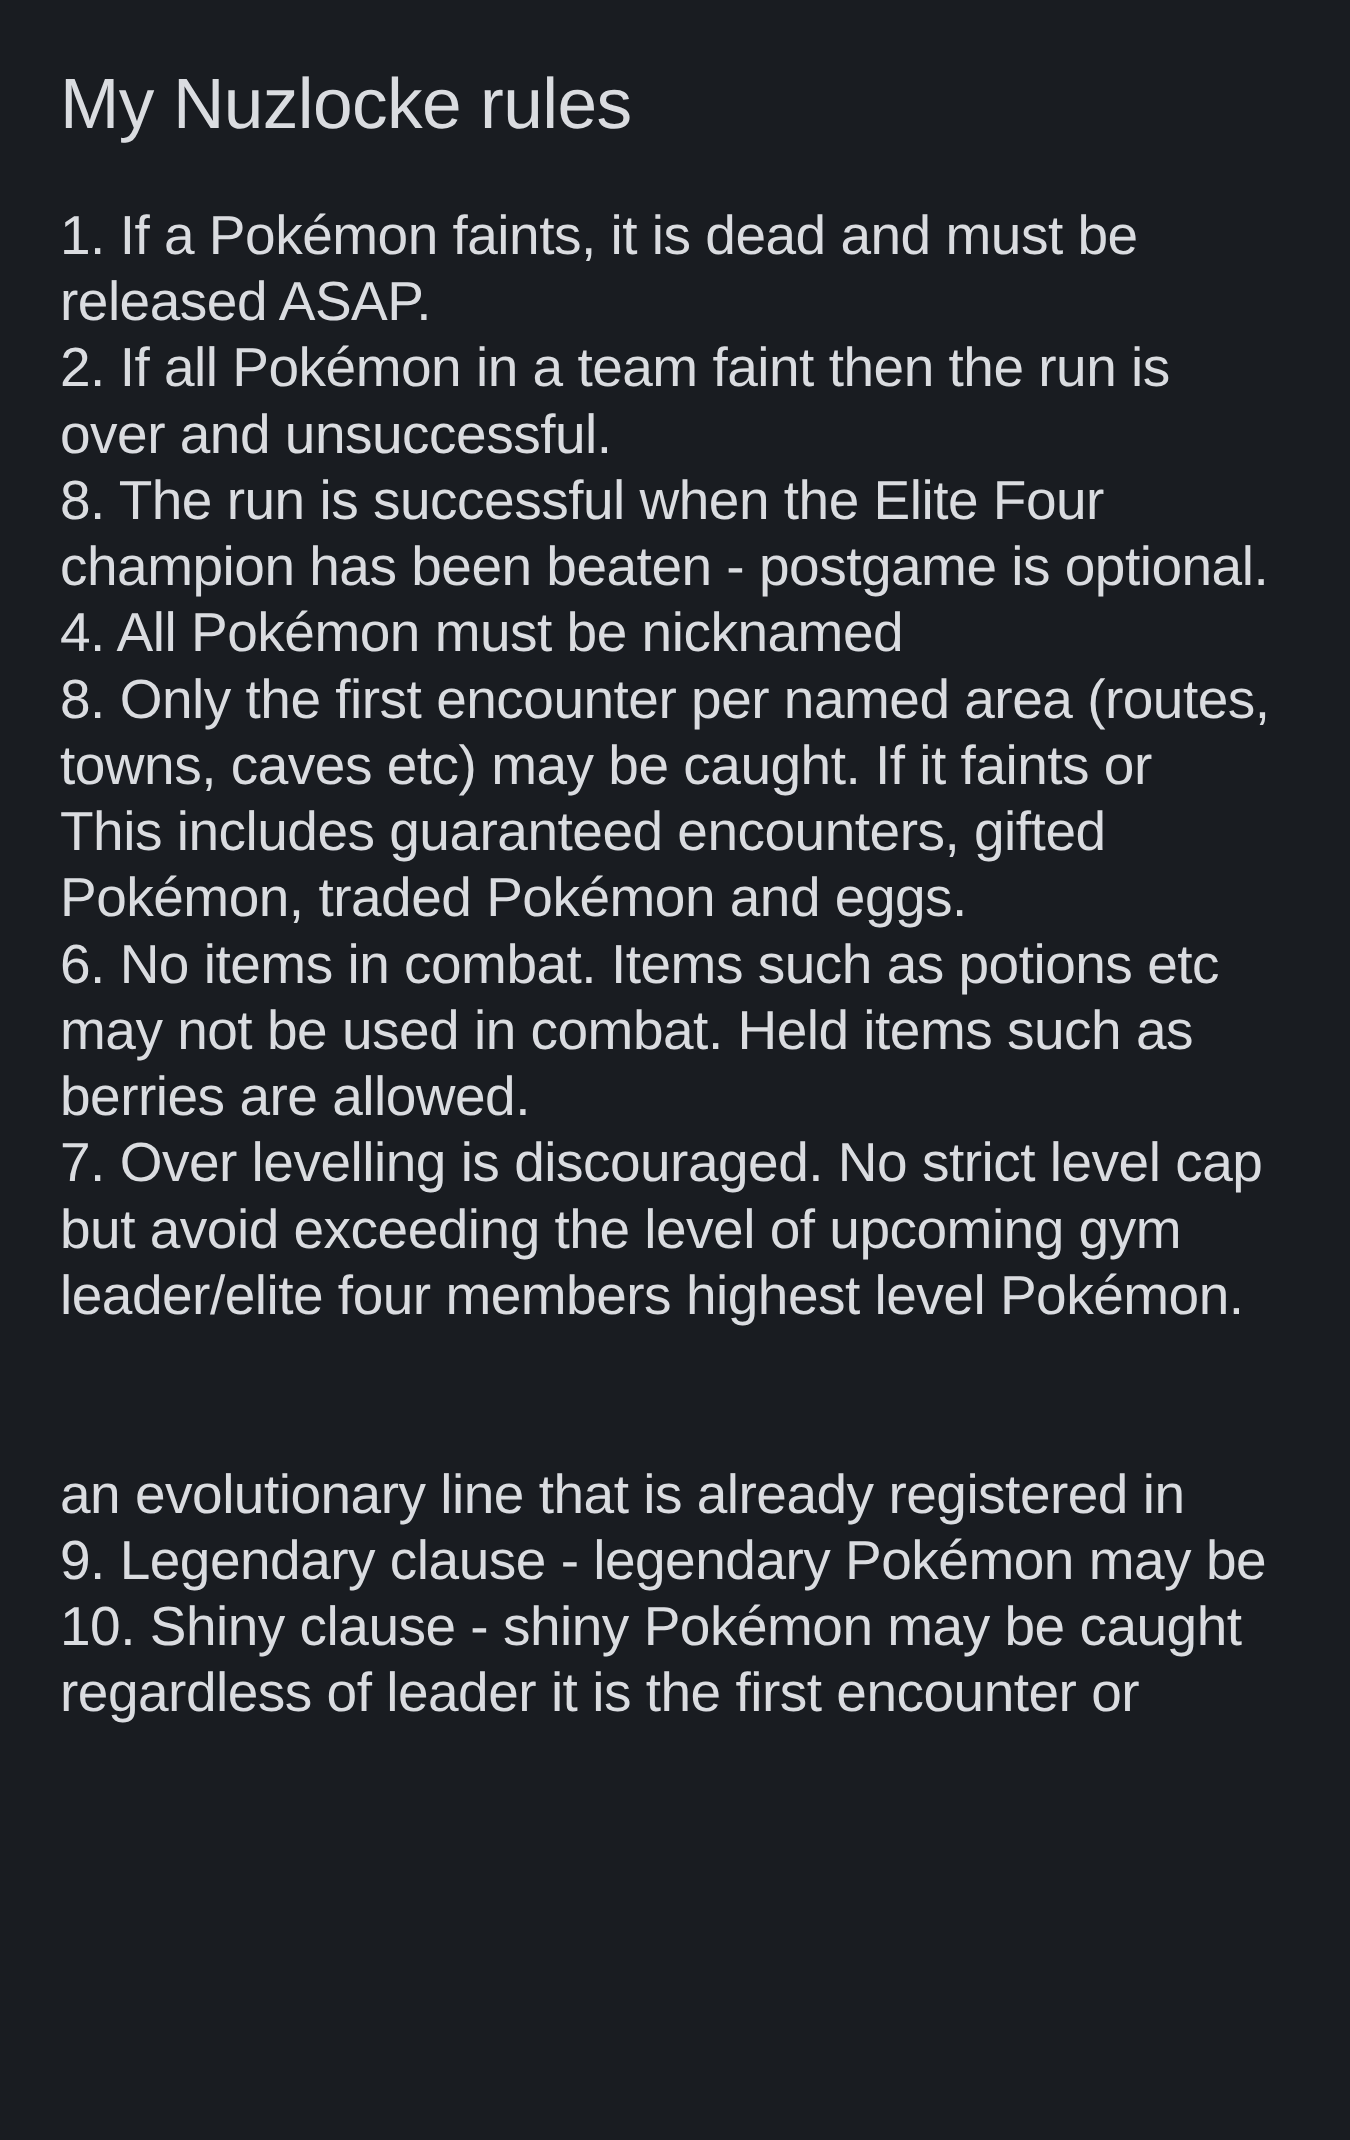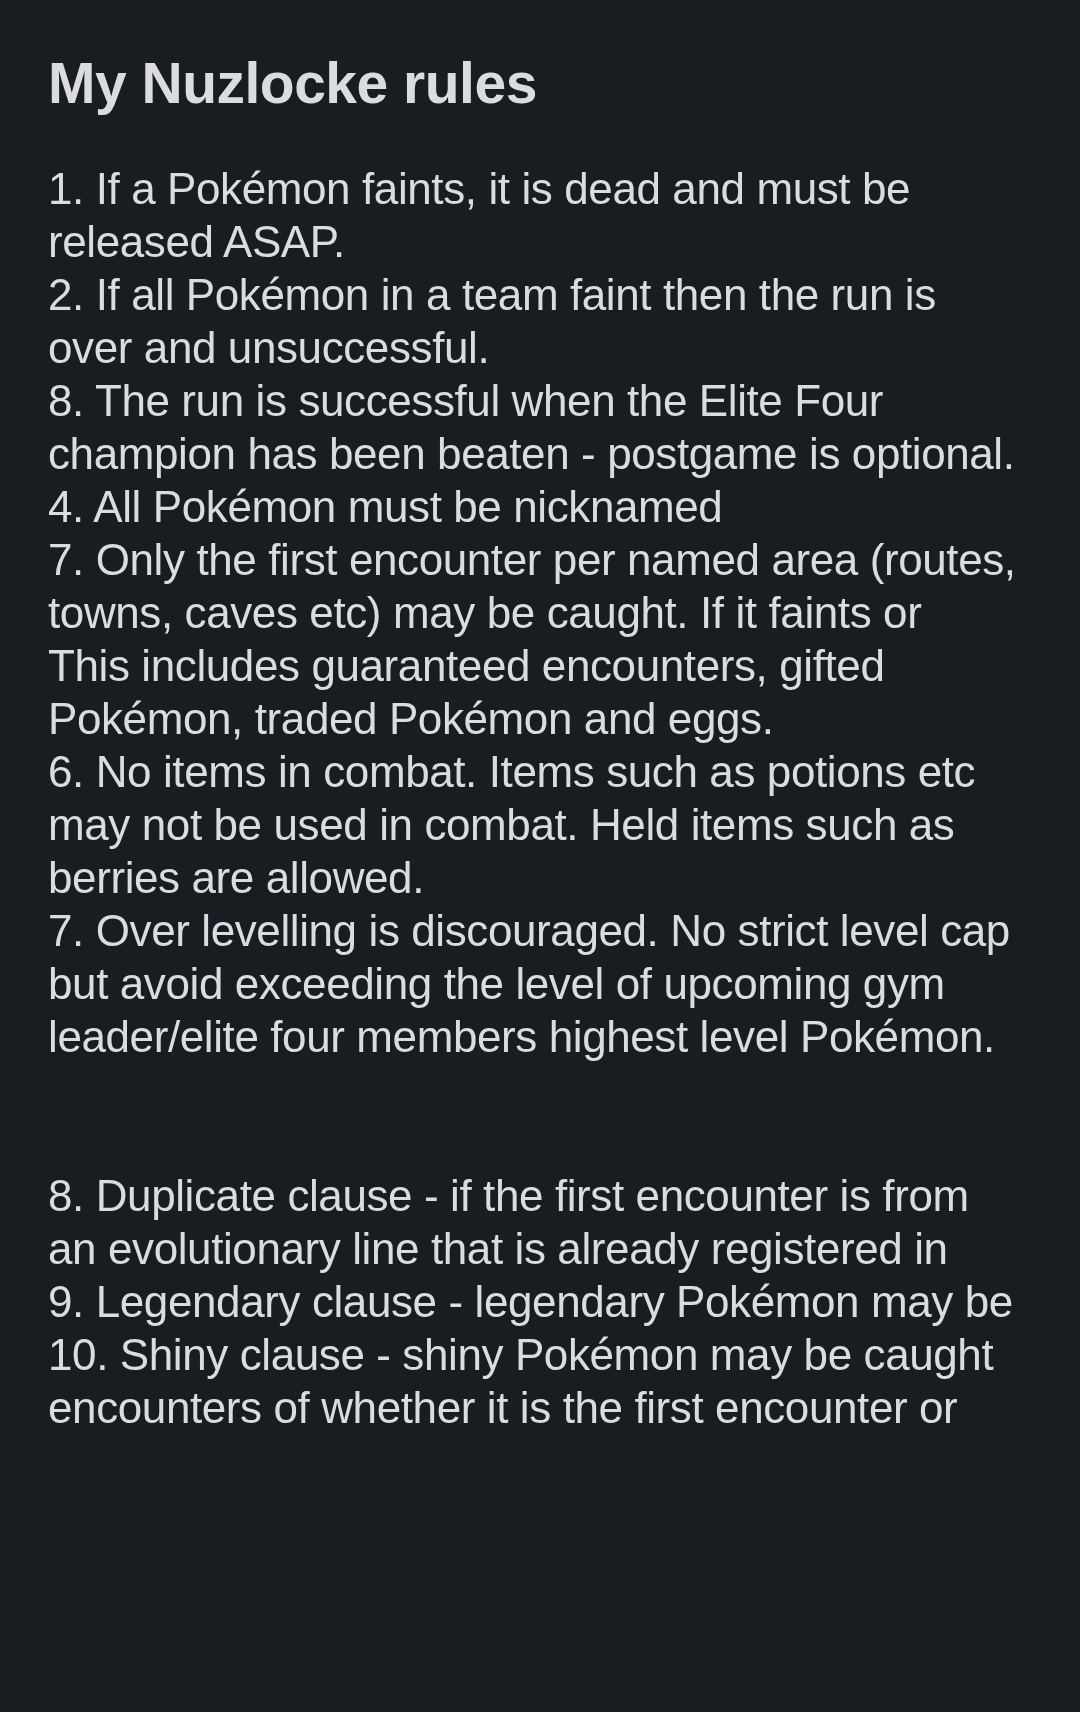--- a/index.html
+++ b/index.html
@@ -19,21 +19,21 @@
   }
   .note {
     box-sizing: border-box;
     width: 1080px;
     height: 1712px;
     padding: 0 48px;
     color: var(--text-color);
   }
   .note-title {
     margin: 48px 0 0 0;
-    font-weight: 700;
+    font-weight: 400;
     font-size: 57px;
     line-height: 70px;
     letter-spacing: -0.5px;
     white-space: pre;
   }
   .note-body {
     margin-top: 44px;
   }
   .line {
     font-size: 44px;
@@ -49,31 +49,30 @@
 <div class="note">
   <h1 class="note-title">My Nuzlocke rules</h1>
   <div class="note-body">
     <div class="line">1. If a Pokémon faints, it is dead and must be</div>
     <div class="line">released ASAP.</div>
     <div class="line">2. If all Pokémon in a team faint then the run is</div>
     <div class="line">over and unsuccessful.</div>
     <div class="line">8. The run is successful when the Elite Four</div>
     <div class="line">champion has been beaten - postgame is optional.</div>
     <div class="line">4. All Pokémon must be nicknamed</div>
-    <div class="line">7. Only the first encounter per named area (routes,</div>
+    <div class="line">8. Only the first encounter per named area (routes,</div>
     <div class="line">towns, caves etc) may be caught. If it faints or</div>
     <div class="line">This includes guaranteed encounters, gifted</div>
     <div class="line">Pokémon, traded Pokémon and eggs.</div>
     <div class="line">6. No items in combat. Items such as potions etc</div>
     <div class="line">may not be used in combat. Held items such as</div>
     <div class="line">berries are allowed.</div>
     <div class="line">7. Over levelling is discouraged. No strict level cap</div>
     <div class="line">but avoid exceeding the level of upcoming gym</div>
     <div class="line">leader/elite four members highest level Pokémon.</div>
     <div class="line"></div>
     <div class="line"></div>
-    <div class="line">8. Duplicate clause - if the first encounter is from</div>
     <div class="line">an evolutionary line that is already registered in</div>
     <div class="line">9. Legendary clause - legendary Pokémon may be</div>
     <div class="line">10. Shiny clause - shiny Pokémon may be caught</div>
-    <div class="line">encounters of whether it is the first encounter or</div>
+    <div class="line">regardless of leader it is the first encounter or</div>
   </div>
 </div>
 
 </body></html>

